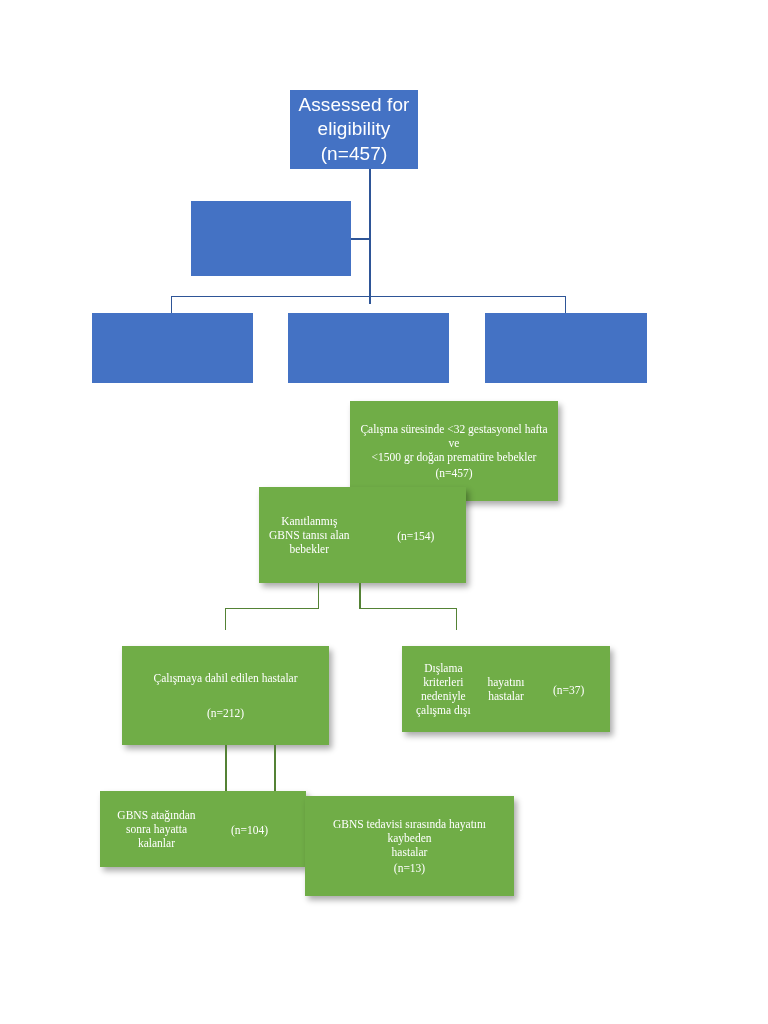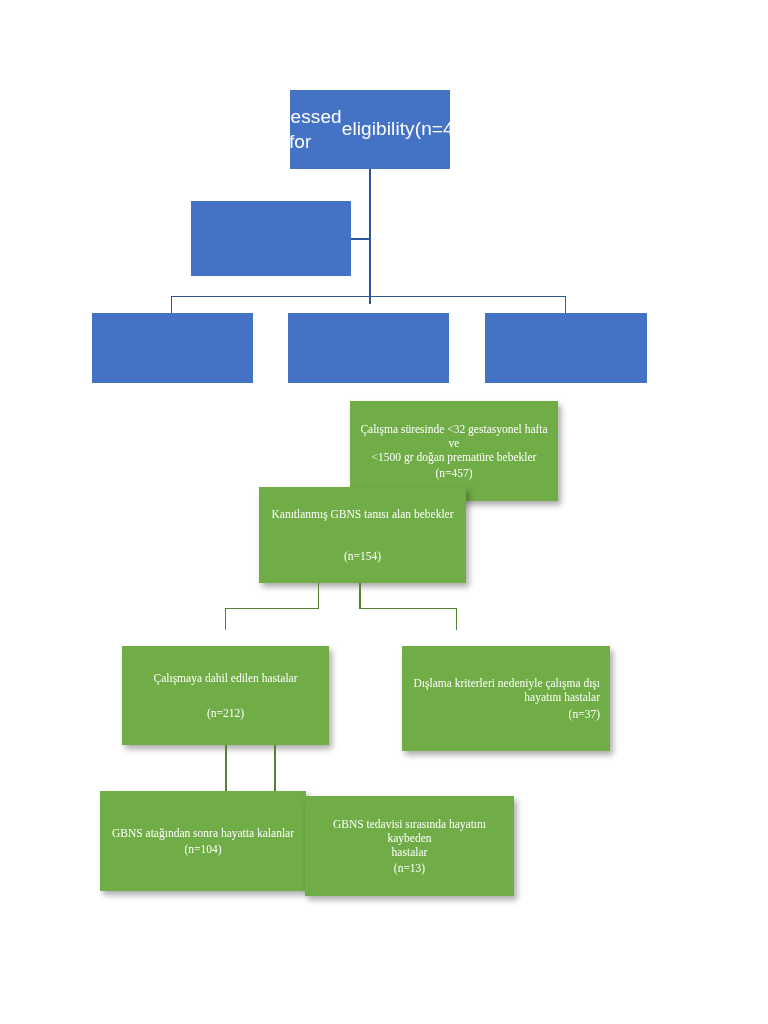--- a/index.html
+++ b/index.html
@@ -80,21 +80,21 @@
 
   
   .hair { background: #2E5597; }
   .hairG { background: #548235; }
 </style>
 </head>
 <body>
 
 <div id="page">
 
-  <div class="node blue blue-top" style="left:290px; top:90px; width:160px; height:79px; flex-direction:row;">
+  <div class="node blue blue-top" style="left:290px; top:90px; width:128px; height:79px; flex-direction:column;">
     <span>Assessed for</span>
     <span>eligibility</span>
     <span>(n=457)</span>
   </div>
 
   <div class="conn conn-v" style="left:369px; top:169px; height:135px;"></div>
 
   <div class="node blue blue-empty" style="left:191px; top:201px; width:160px; height:75px;"></div>
 
   <div class="conn conn-h" style="left:351px; top:238px; width:19px;"></div>
@@ -109,49 +109,49 @@
   <div class="node blue blue-empty" style="left:288px; top:313px; width:161px; height:70px;"></div>
 
   <div class="node blue blue-empty" style="left:485px; top:313px; width:162px; height:70px;"></div>
 
   <div class="node green" style="left:350px; top:401px; width:208px; height:100px; flex-direction:column;">
     <span class="txt">Çalışma süresinde &lt;32 gestasyonel hafta ve</span>
     <span class="txt">&lt;1500 gr doğan prematüre bebekler</span>
     <span class="txt nline">(n=457)</span>
   </div>
 
-  <div class="node green" style="left:259px; top:487px; width:207px; height:96px; flex-direction:column;gap:26px;">
+  <div class="node green" style="left:259px; top:487px; width:207px; height:96px; flex-direction:row;gap:26px;">
     <span class="txt">Kanıtlanmış GBNS tanısı alan bebekler</span>
     <span class="txt nline">(n=154)</span>
   </div>
 
   <div class="connG connG-v" style="left:318px; top:583px; height:26px; width:1px;"></div>
   <div class="connG connG-v" style="left:359px; top:583px; height:26px; width:2px;"></div>
 
   <div class="connG hairG connG-h" style="left:225px; top:608px; width:94px; height:1px;"></div>
   <div class="connG hairG connG-v" style="left:225px; top:608px; height:22px; width:1px;"></div>
 
   <div class="connG hairG connG-h" style="left:359px; top:608px; width:98px; height:1px;"></div>
   <div class="connG hairG connG-v" style="left:456px; top:608px; height:22px; width:1px;"></div>
 
   <div class="node green" style="left:122px; top:646px; width:207px; height:99px; flex-direction:column;gap:19px;">
     <span class="txt">Çalışmaya dahil edilen hastalar</span>
     <span class="txt nline">(n=212)</span>
   </div>
 
-  <div class="node green" style="left:402px; top:646px; width:208px; height:105px; flex-direction:column;text-align:right;">
+  <div class="node green" style="left:402px; top:646px; width:208px; height:86px; flex-direction:row;">
     <span class="txt">Dışlama kriterleri nedeniyle çalışma dışı</span>
     <span class="txt">hayatını hastalar</span>
     <span class="txt nline">(n=37)</span>
   </div>
 
   <div class="connG connG-v" style="left:225px; top:745px; height:47px; width:2px;"></div>
   <div class="connG connG-v" style="left:274px; top:745px; height:47px; width:2px;"></div>
 
-  <div class="node green" style="left:100px; top:791px; width:206px; height:100px; flex-direction:column;">
+  <div class="node green" style="left:100px; top:791px; width:206px; height:76px; flex-direction:row;">
     <span class="txt">GBNS atağından sonra hayatta kalanlar</span>
     <span class="txt nline">(n=104)</span>
   </div>
 
   <div class="node green" style="left:305px; top:796px; width:209px; height:100px; flex-direction:column;">
     <span class="txt">GBNS tedavisi sırasında hayatını kaybeden</span>
     <span class="txt">hastalar</span>
     <span class="txt nline">(n=13)</span>
   </div>
 

